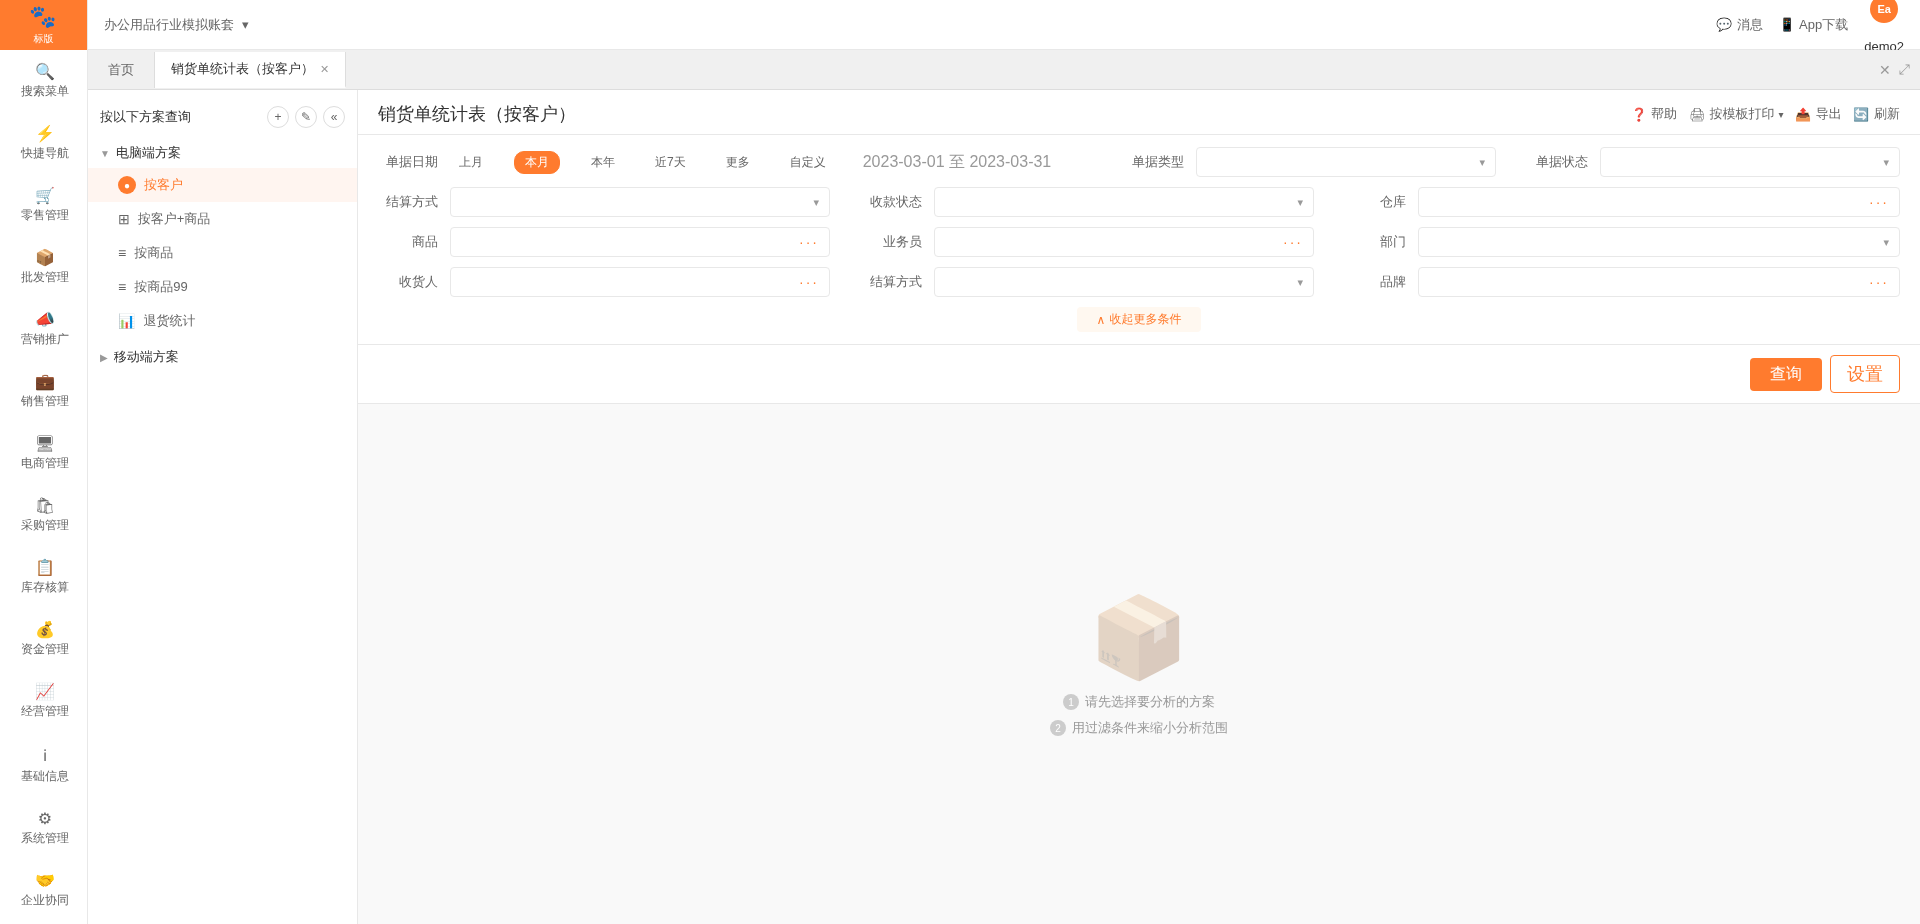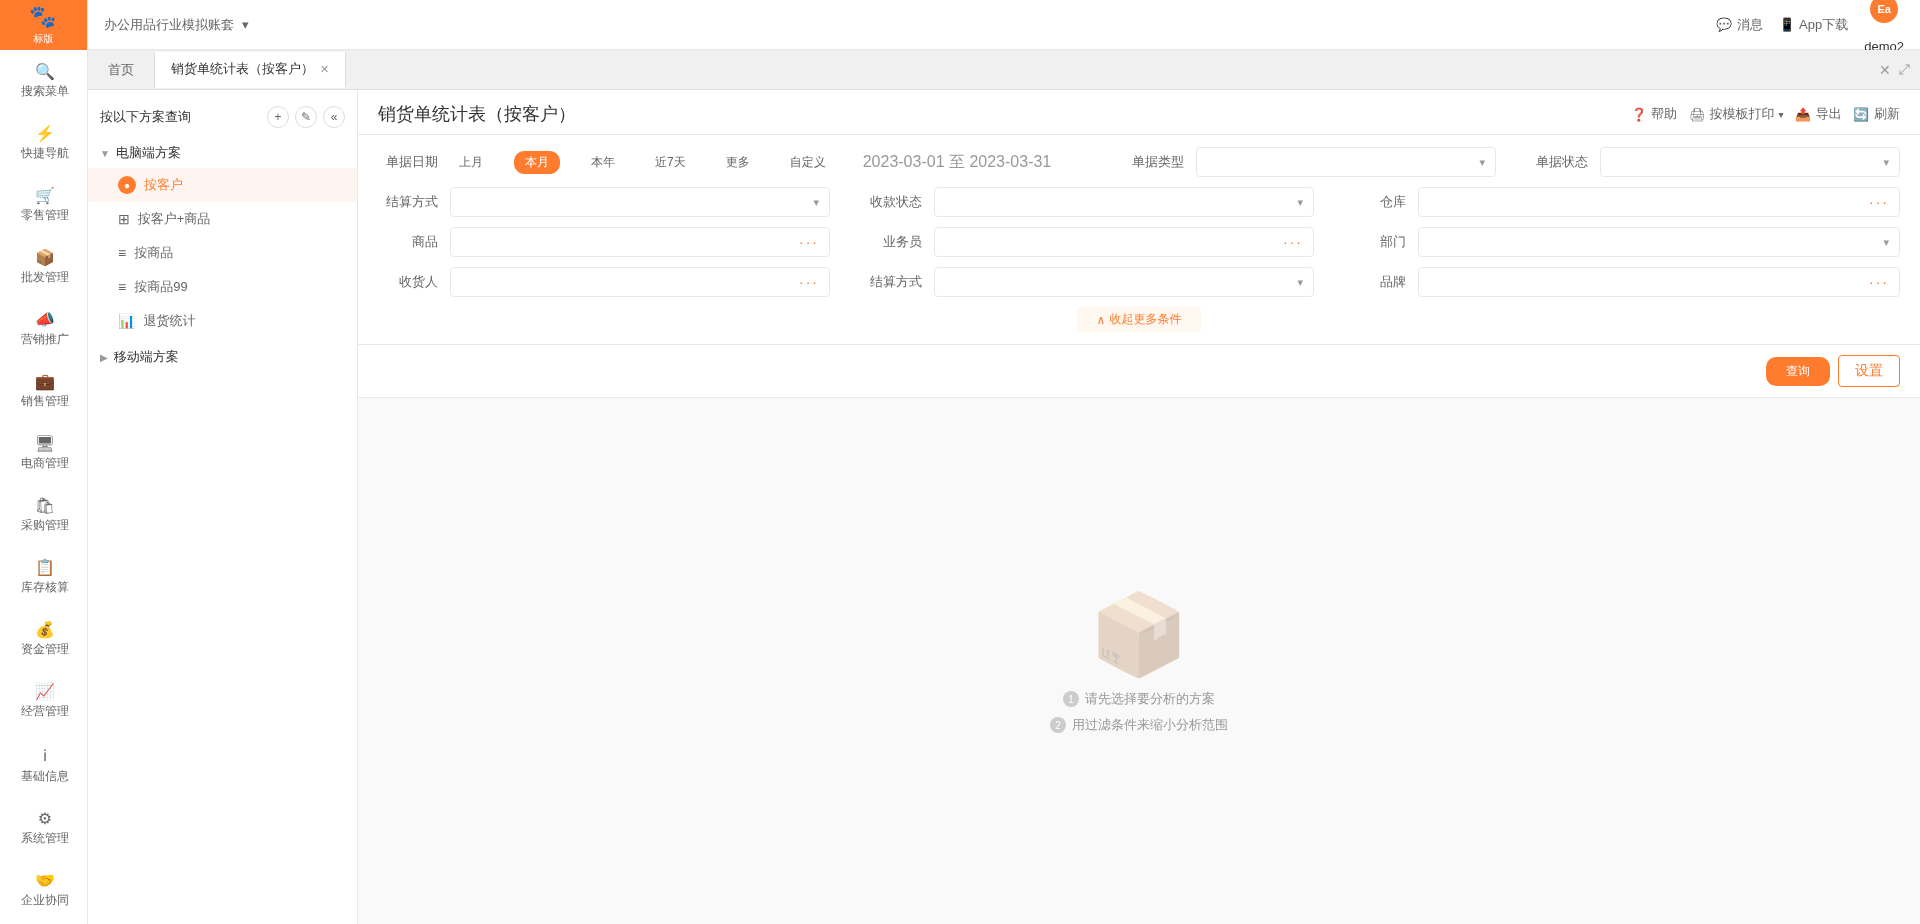--- a/index.html
+++ b/index.html
@@ -65,22 +65,22 @@
     .date-btn { padding: 4px 8px; border-radius: 3px; cursor: pointer; font-size: 12px; color: #666; border: 1px solid transparent; }
     .date-btn.active { background: #ff7b2e; color: #fff; border-color: #ff7b2e; border-radius: 10px; padding: 2px 10px; }
     .date-range { font-size: 16px; color: #999; margin-left: 6px; }
     .select-control { flex: 1; border: 1px solid #e8e8e8; border-radius: 4px; padding: 5px 10px; display: flex; align-items: center; justify-content: space-between; cursor: pointer; background: #fff; min-height: 30px; }
     .select-arrow { color: #999; font-size: 11px; }
     .select-dots { color: #ff7b2e; font-size: 14px; letter-spacing: 2px; cursor: pointer; }
     .collapse-btn { text-align: center; padding: 6px; color: #ff7b2e; cursor: pointer; font-size: 12px; background: #fff8f0; border-radius: 4px; display: flex; align-items: center; justify-content: center; gap: 4px; }
 
     
     .action-bar { display: flex; align-items: center; gap: 8px; padding: 10px 20px; background: #fff; border-bottom: 1px solid #e8e8e8; flex-shrink: 0; justify-content: flex-end; }
-    .btn-query { background: #ff7b2e; color: #fff; border: none; border-radius: 10px; padding: 6px 20px; cursor: pointer; font-size: 12px; }
-    .btn-settings { background: #fff; color: #ff7b2e; border: 1px solid #ff7b2e; border-radius: 4px; padding: 6px 16px; cursor: pointer; font-size: 14px; }
+    .btn-query { background: #ff7b2e; color: #fff; border: none; border-radius: 4px; padding: 6px 20px; cursor: pointer; font-size: 16px; }
+    .btn-settings { background: #fff; color: #ff7b2e; border: 1px solid #ff7b2e; border-radius: 4px; padding: 6px 16px; cursor: pointer; font-size: 18px; }
 
     
     .empty-state { flex: 1; display: flex; flex-direction: column; align-items: center; justify-content: center; background: #f9f9f9; gap: 8px; }
     .empty-hint { color: #999; font-size: 13px; display: flex; align-items: center; gap: 6px; }
     .hint-num { display: inline-flex; align-items: center; justify-content: center; width: 16px; height: 16px; border-radius: 50%; background: #ccc; color: #fff; font-size: 10px; }
 
     .tab-spacer { flex: 1; }
     .window-ctl { display: flex; align-items: center; padding: 0 10px; gap: 8px; }
     .win-ctl-btn { cursor: pointer; color: #999; font-size: 14px; }
   </style>

